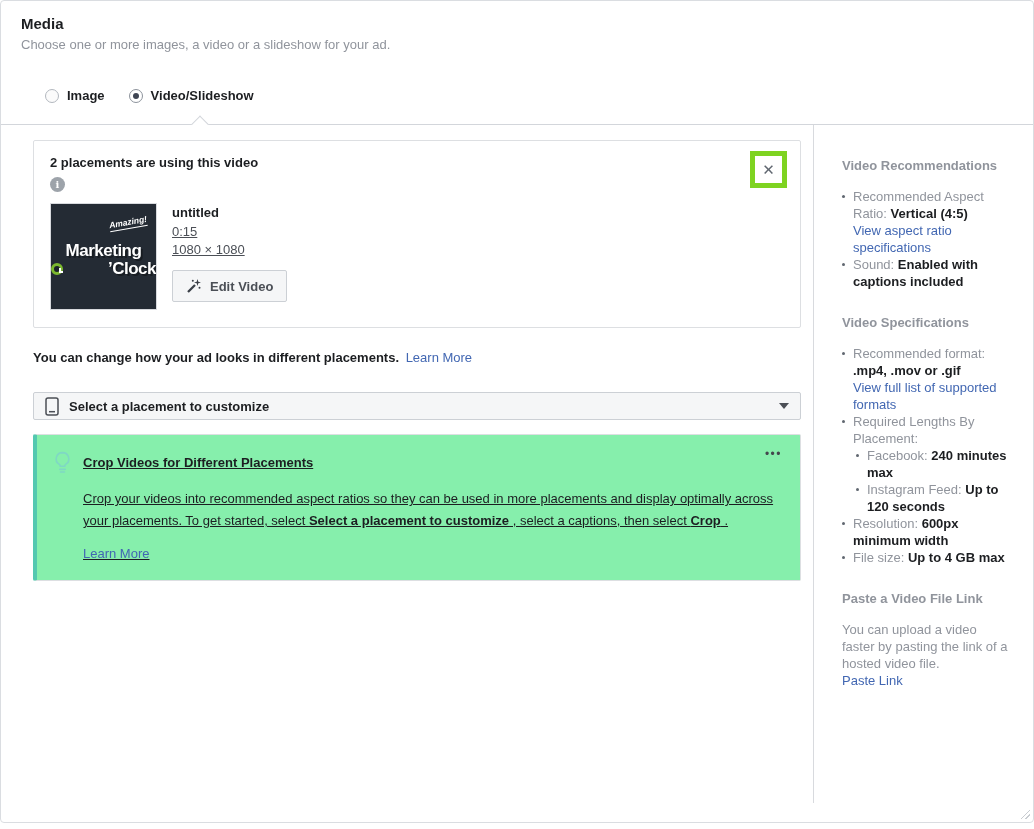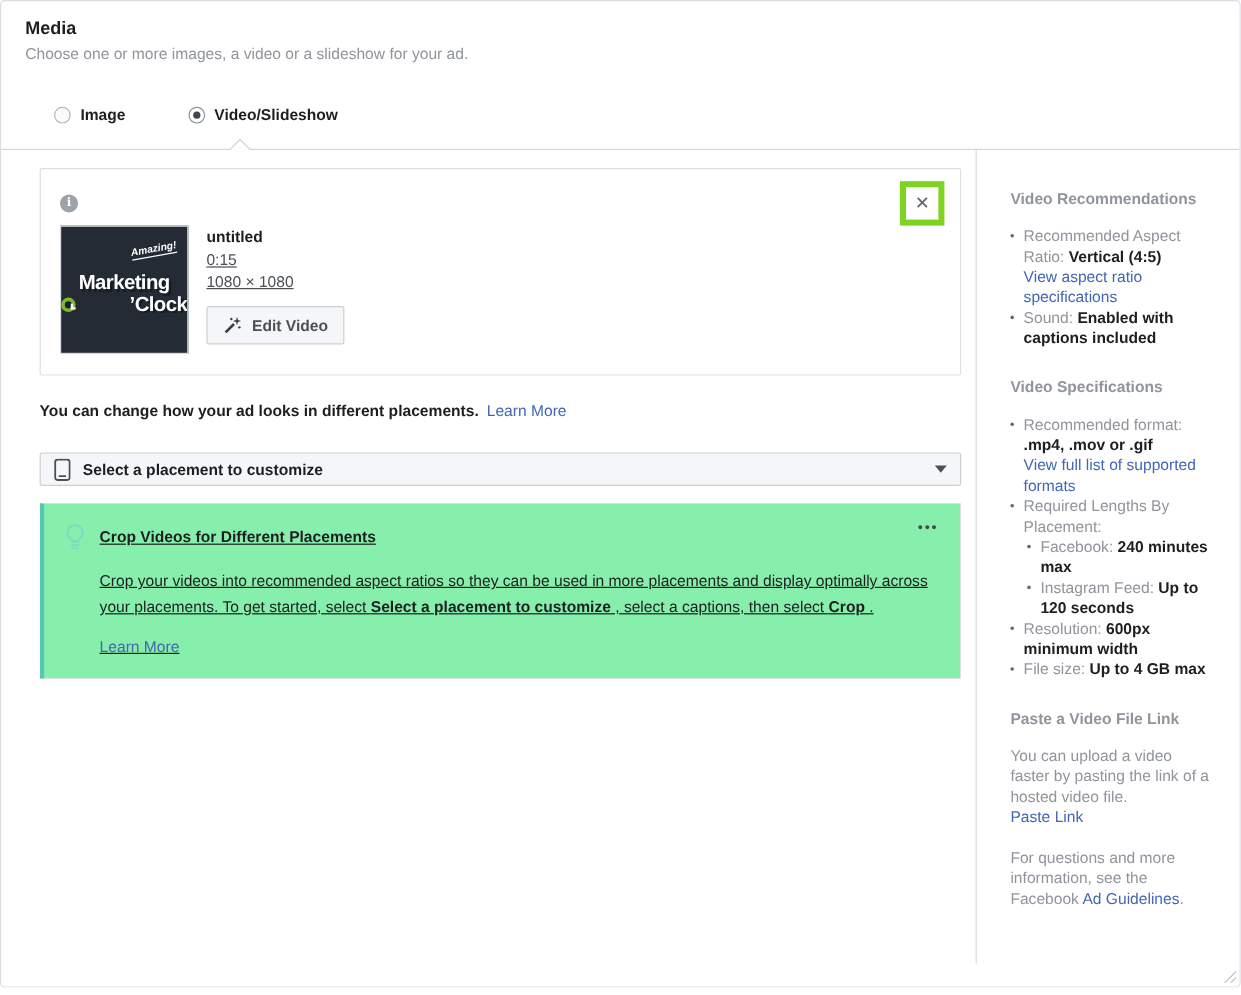--- a/index.html
+++ b/index.html
@@ -11,21 +11,21 @@
   html,body{margin:0;padding:0;background:#fff;}
   body{font-family:"Liberation Sans","DejaVu Sans",sans-serif;color:#1c1e21;}
   .page{position:relative;width:1034px;height:823px;border:1px solid #dadde1;border-radius:4px;background:#fff;overflow:hidden;}
 
   
   .header{padding:14px 20px 0 20px;}
   .page-title{font-size:15px;font-weight:bold;color:#1c1e21;margin-bottom:5px;}
   .page-subtitle{font-size:13px;color:#90949c;}
 
   
-  .media-type-row{display:flex;margin:36px 0 0 44px;gap:52px;align-items:center;}
+  .media-type-row{display:flex;margin:36px 0 0 44px;gap:24px;align-items:center;}
   .radio-option{display:flex;align-items:center;gap:8px;cursor:pointer;}
   .radio{width:14px;height:14px;border:1px solid #b3b8bf;border-radius:50%;background:#fbfbfb;display:inline-flex;align-items:center;justify-content:center;flex:none;}
   .radio.selected{border-color:#8d939c;background:#fff;}
   .radio.selected::after{content:"";width:6px;height:6px;border-radius:50%;background:#3e4553;}
   .radio-label{font-size:13px;font-weight:bold;color:#1c1e21;}
 
   
   .tab-divider{margin-top:21px;border-top:1px solid #d3d6db;position:relative;height:0;}
   .notch{position:absolute;left:193px;top:-7px;width:12px;height:12px;background:#fff;border-left:1px solid #d3d6db;border-top:1px solid #d3d6db;transform:rotate(45deg);}
 
@@ -111,20 +111,21 @@
 
   <div class="tab-divider">
     <div class="notch"></div>
   </div>
 
   <div class="content-row">
 
     <div class="main-col">
 
       <div class="video-card">
+        <div class="card-heading">2 placements are using this video</div>
         <div class="info-icon">i</div>
         <button class="close-btn">
           <span>✕</span>
         </button>
         <div class="media-row">
           <div class="thumb">
             <span class="thumb-badge">Amazing!</span>
             <div class="thumb-line1">Marketing</div>
             <div class="thumb-line2">
               <span class="clock">
@@ -236,21 +237,20 @@
           <div>
             <div class="sb-bullet">
               <span class="dot"></span>
               <span class="sb-text"><span>File size: </span><span class="seg-b">Up to 4 GB max</span></span>
             </div>
           </div>
         </div>
         <div class="sb-section">
           <div class="sb-header">Paste a Video File Link</div>
           <div class="sb-para"><span>You can upload a video faster by pasting the link of a hosted video file.</span><br><span class="seg-l">Paste Link</span></div>
-          <div class="sb-para spaced"><span>For questions and more information, see the Facebook </span><span class="seg-l">Ad Guidelines</span><span>.</span></div>
         </div>
       </div>
 
   </div>
 
   <div class="resize-grip"></div>
 
 </div>
 
 </body></html>

